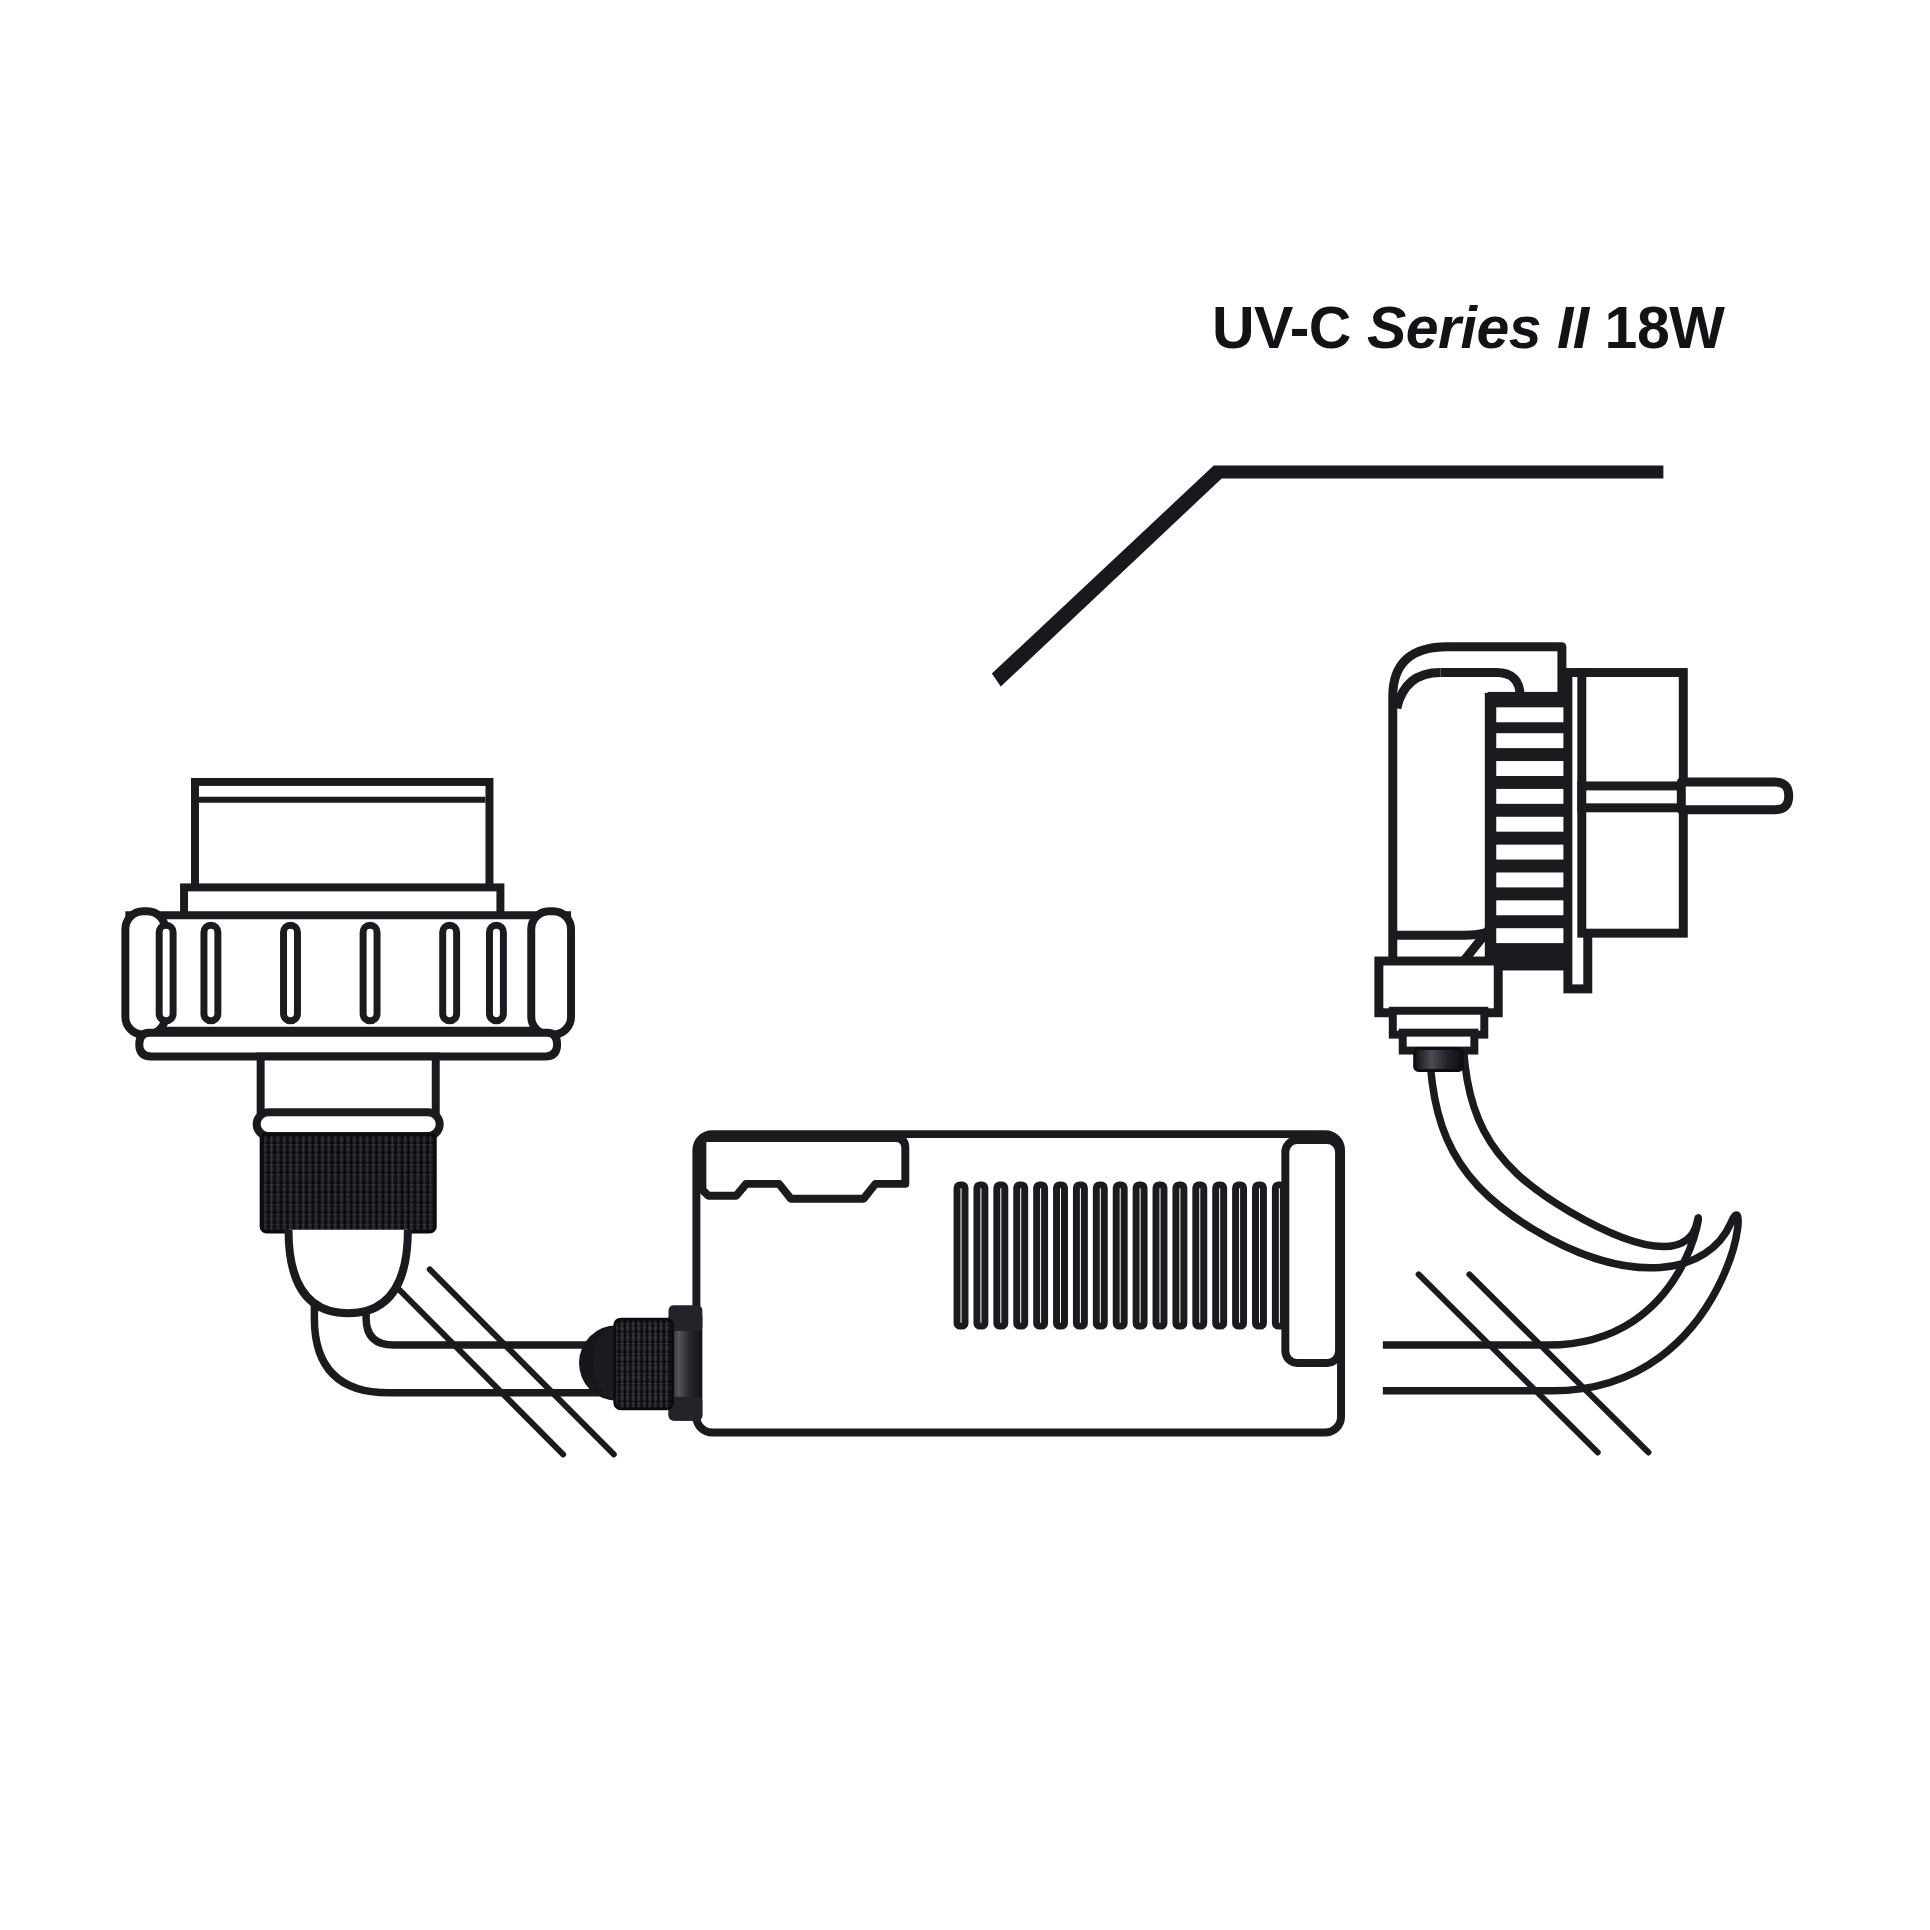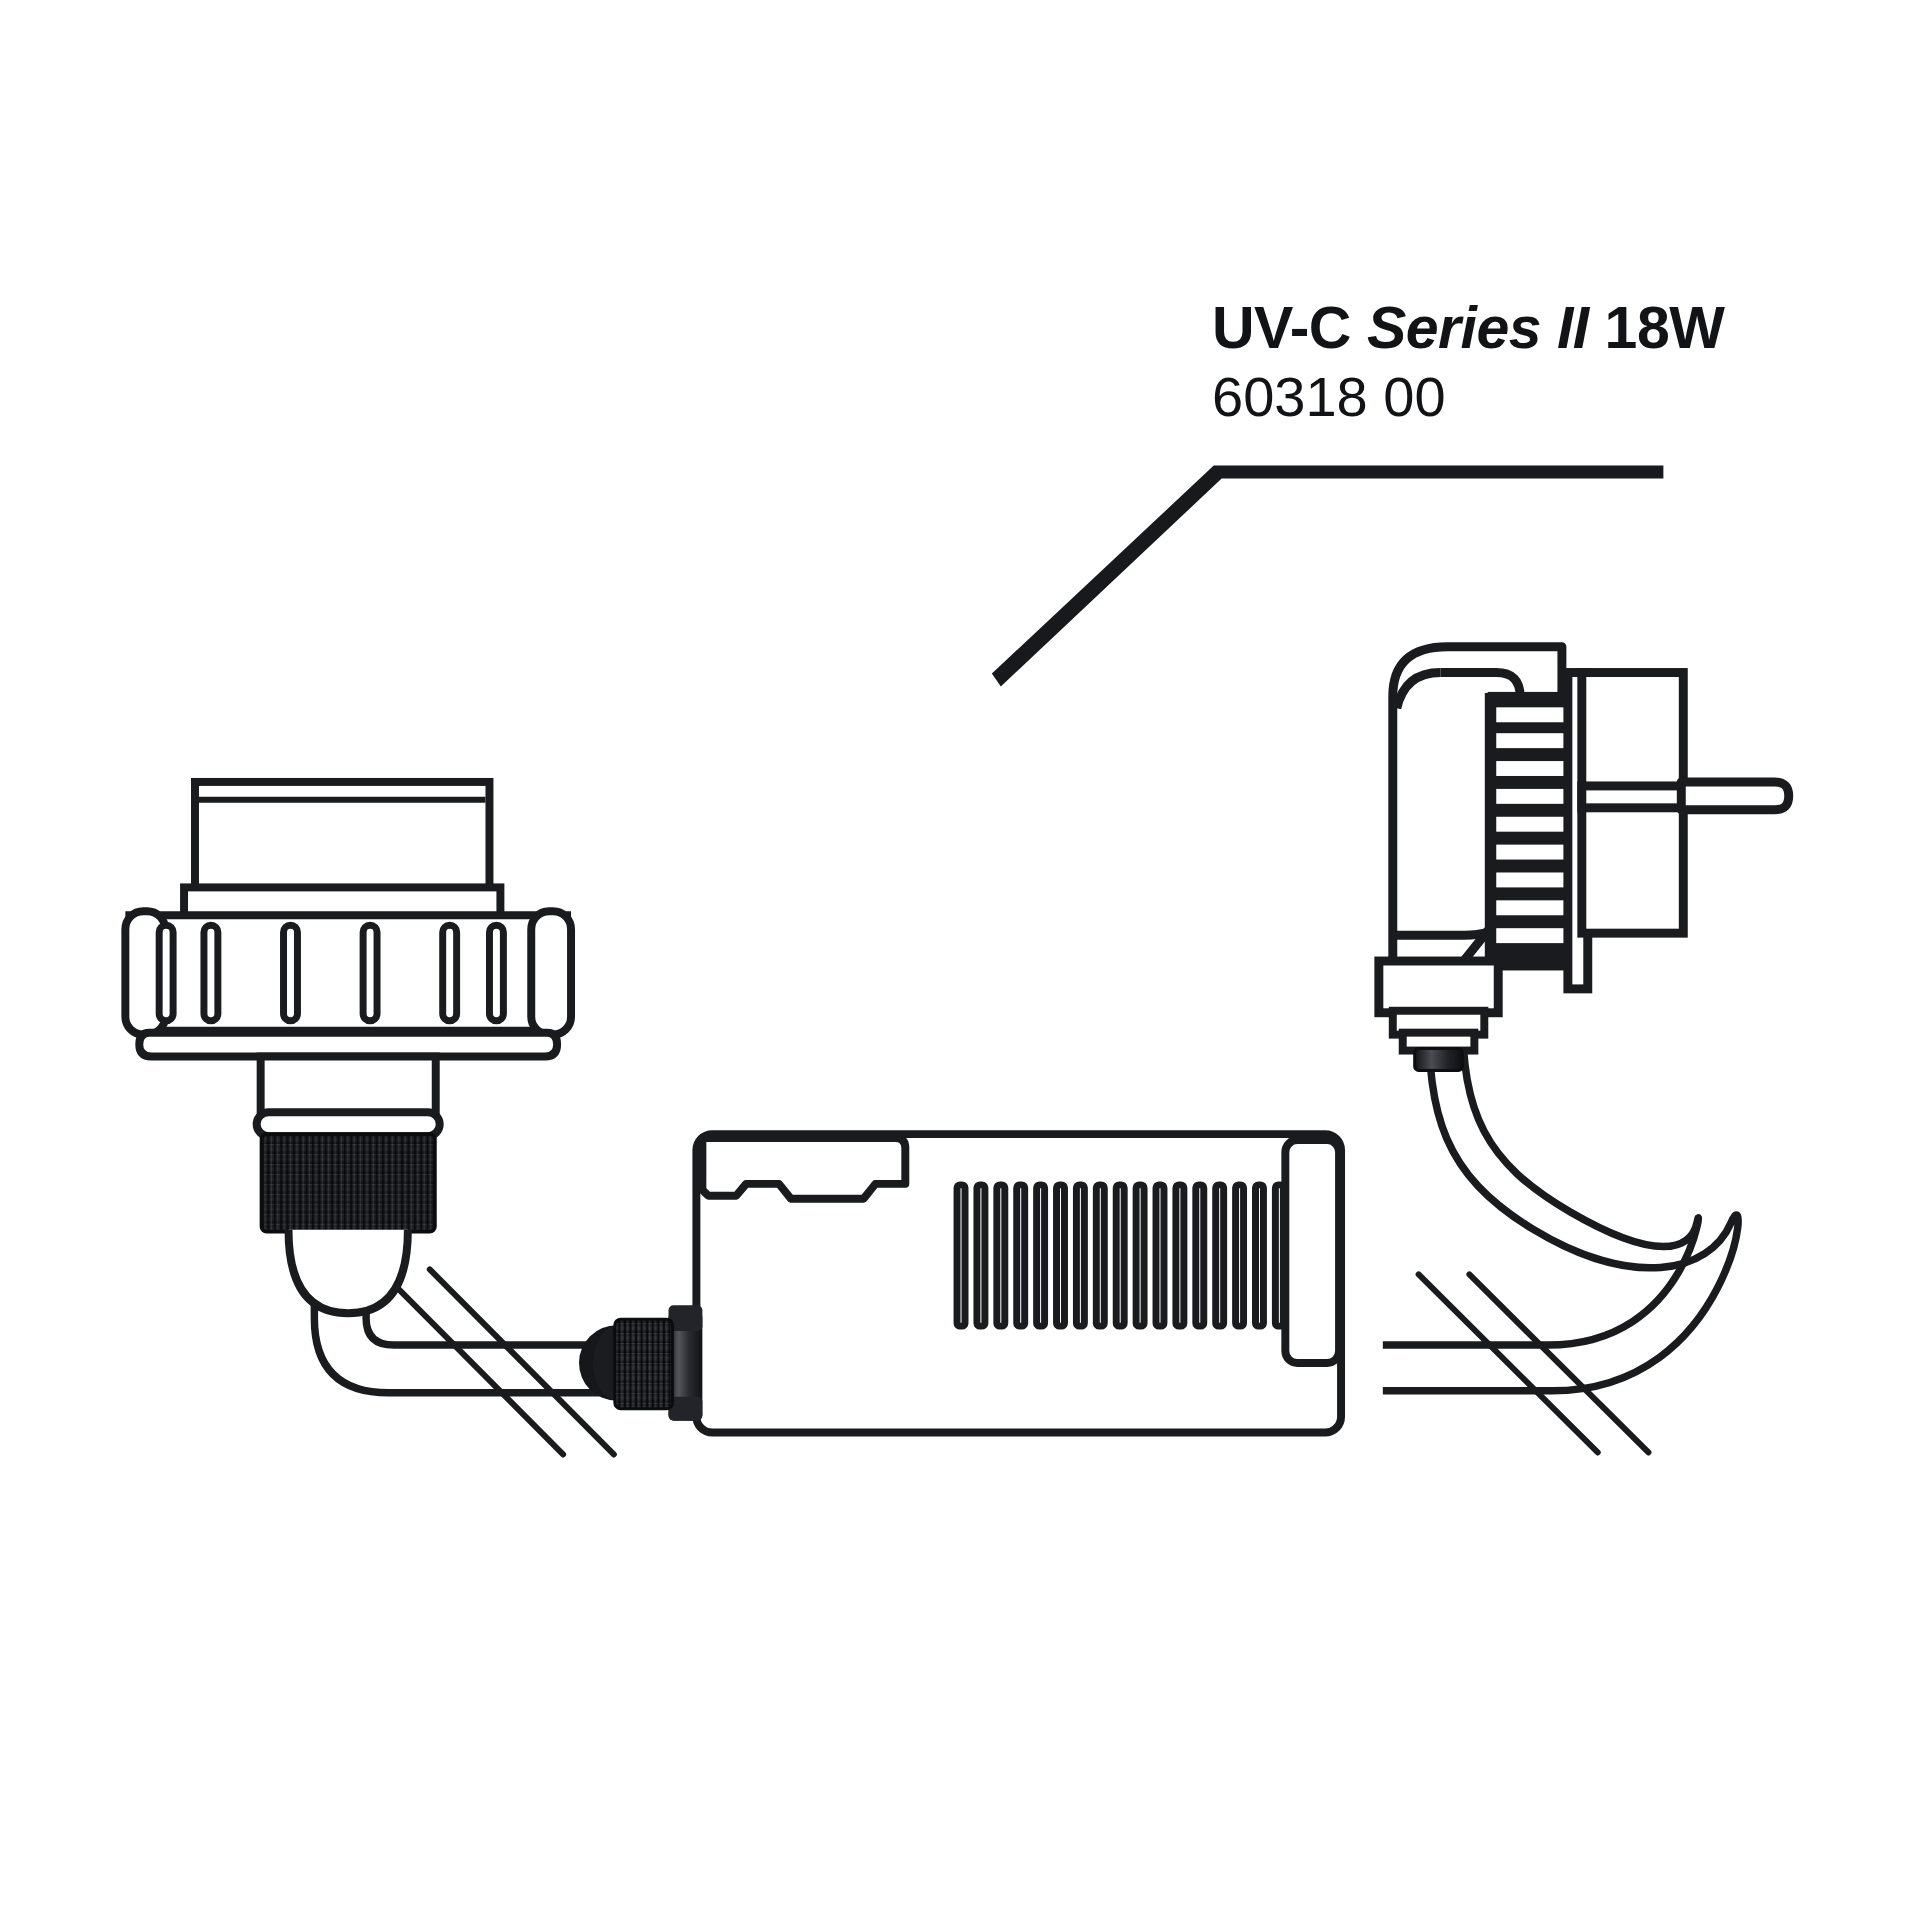--- a/index.html
+++ b/index.html
@@ -288,17 +288,16 @@
       <rect x="1400" y="1016" width="92" height="24" fill="#ffffff" stroke="#1a1b1f" stroke-width="8"></rect>
       <rect x="1410" y="1038" width="72" height="18" fill="#ffffff" stroke="#1a1b1f" stroke-width="8"></rect>
       <rect x="1422" y="1054" width="48" height="22" rx="4" fill="url(#strainGrad)"></rect>
       <rect x="1422" y="1054" width="48" height="22" rx="4" fill="none" stroke="#0d0e12" stroke-width="3"></rect>
     </g>
 
   </svg>
 
   <div class="label-block">
     <span class="label-line1"><span>UV-C</span><span> </span><span class="ser">Series II</span><span>&nbsp;</span><span>18W</span></span>
-    <span class="label-line2">60318 00</span>
   </div>
 
 </div>
 
 
 </body></html>

